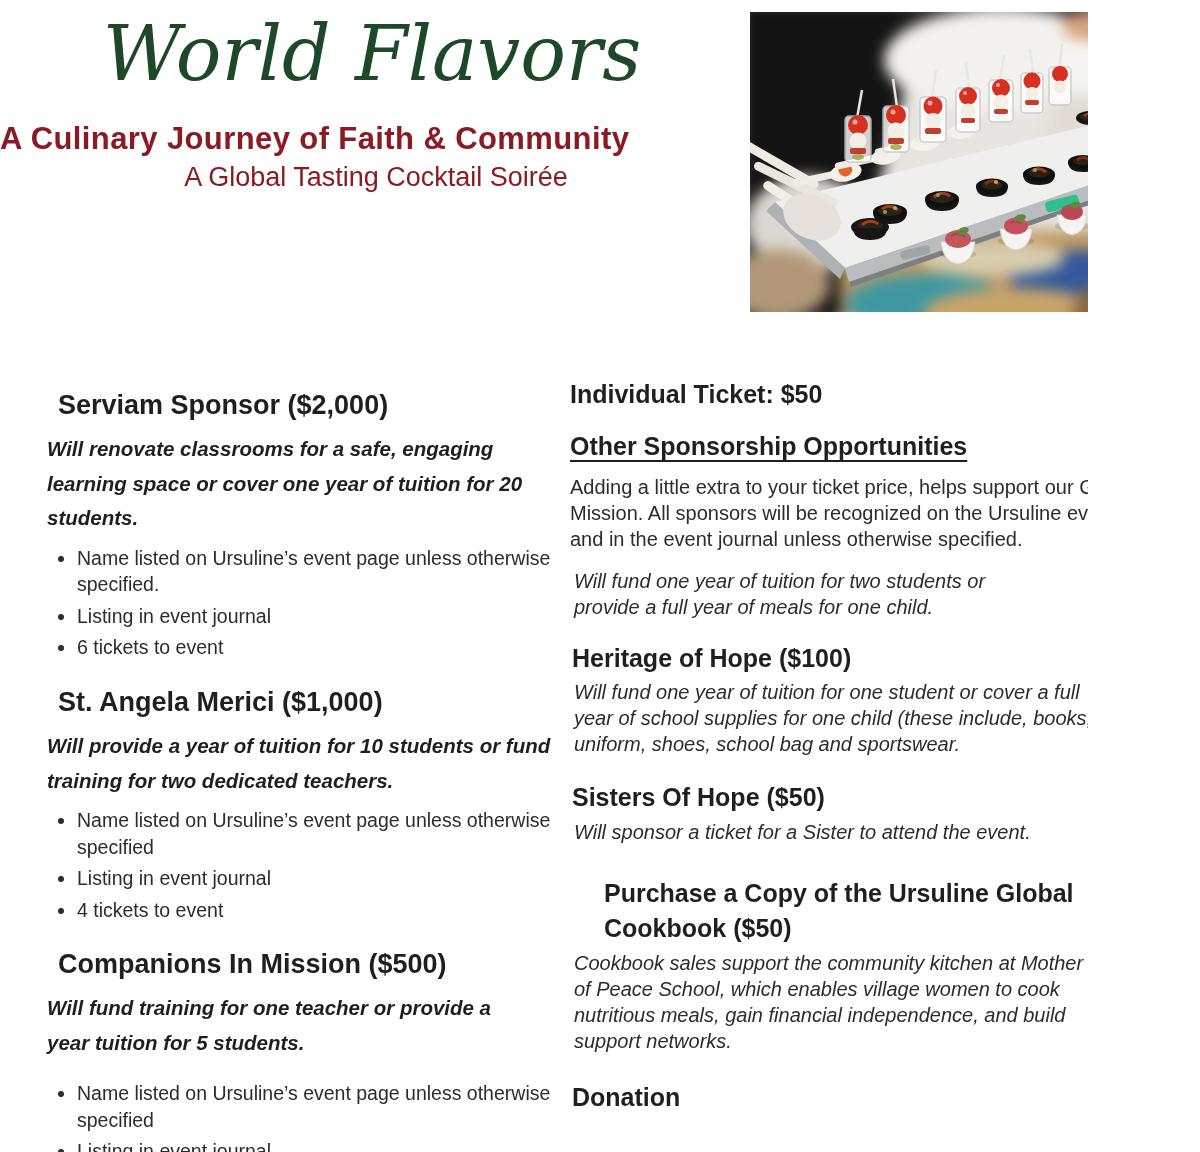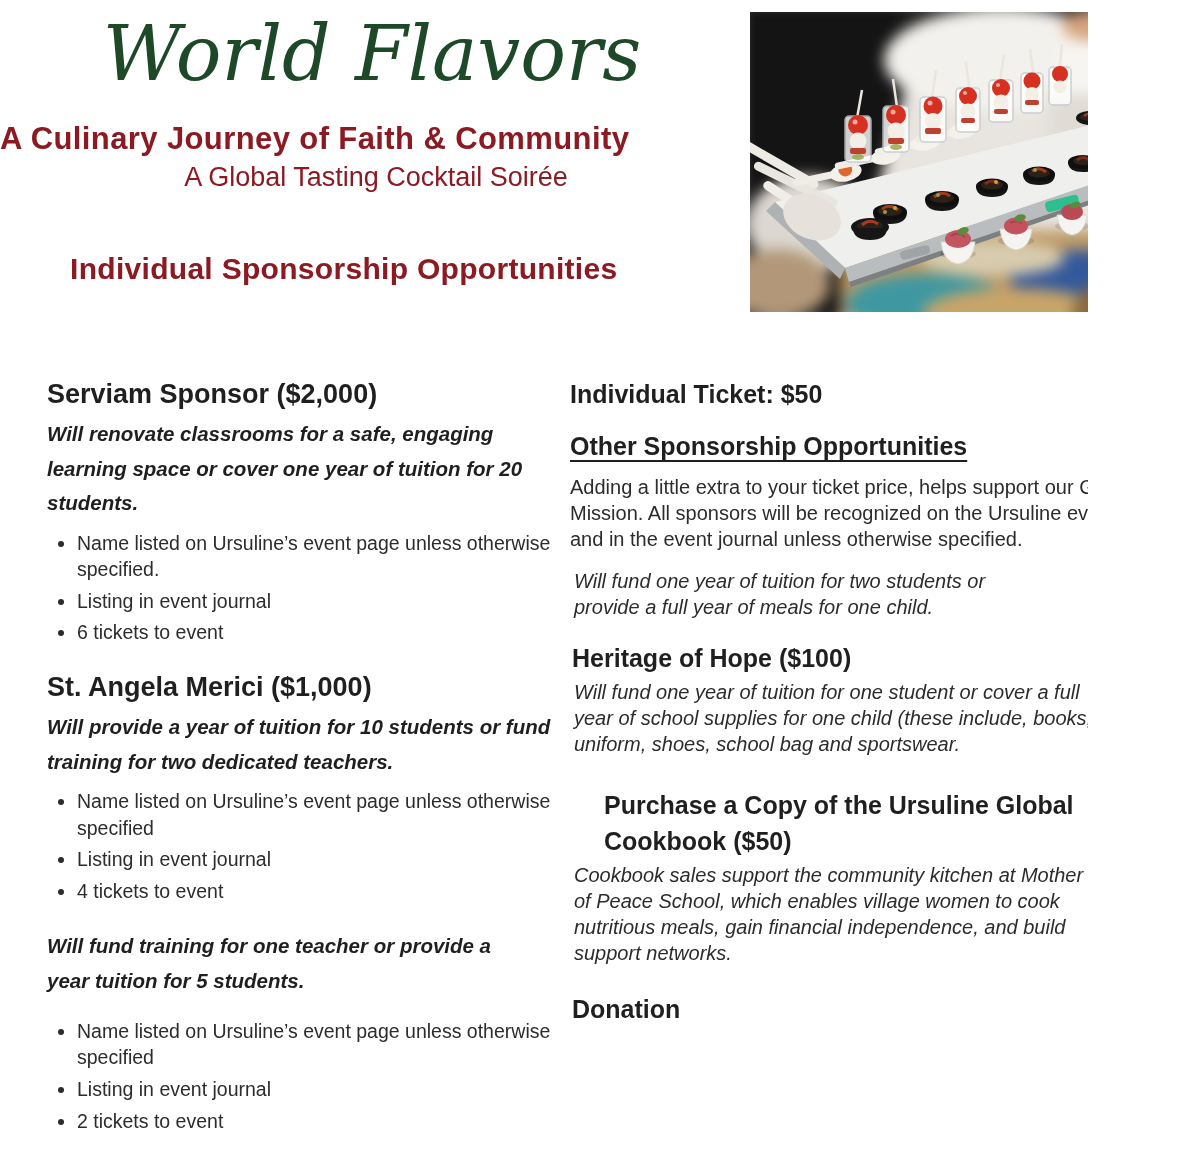--- a/index.html
+++ b/index.html
@@ -65,21 +65,21 @@
     width: 390px; height: 300px;
     overflow: hidden;
   }
 
   
   .col-left  { position: absolute; left: 47px;  top: 378px; width: 505px; }
   .col-right { position: absolute; left: 570px; top: 378px; width: 600px; }
 
   
   .ltier h2 {
-    margin: 0;
+    margin: 11px;
     font-size: 27px;
     font-weight: 700;
     line-height: 1.2;
     color: #1f1f1f;
   }
   .ltier .desc {
     margin: 7px 0 0;
     font-size: 20.5px;
     font-weight: 700;
     font-style: italic;
@@ -151,21 +151,20 @@
   .rt-donation { margin-top: 26px; }
 </style>
 </head>
 <body>
 
 <div class="page">
 
   <div class="script-title">World Flavors</div>
   <div class="event-title">A Culinary Journey of Faith &amp; Community</div>
   <div class="event-subtitle">A Global Tasting Cocktail Soirée</div>
-  <div class="section-title">Individual Sponsorship Opportunities</div>
 
   <div class="photo">
     <svg width="390" height="300" viewBox="0 0 390 300" xmlns="http://www.w3.org/2000/svg">
       <rect width="390" height="300" fill="#e8e5e0"></rect>
 
       <g style="filter: blur(7px)">
         <path d="M-10,-10 L178,-10 L150,95 L92,310 L-10,310 Z" fill="#141414"></path>
         <rect x="150" y="-10" width="250" height="42" fill="#1e1e1e"></rect>
         <ellipse cx="252" cy="48" rx="118" ry="52" fill="#f3f1ed"></ellipse>
         <ellipse cx="356" cy="62" rx="52" ry="42" fill="#f7f5f1"></ellipse>
@@ -375,20 +374,21 @@
       <h2>St. Angela Merici ($1,000)</h2>
       <div class="desc desc-w2">Will provide a year of tuition for 10 students or fund training for two dedicated teachers.</div>
       <ul class="bullets">
         <li>Name listed on Ursuline’s event page unless otherwise specified</li>
         <li>Listing in event journal</li>
         <li>4 tickets to event</li>
       </ul>
     </div>
 
     <div class="ltier">
+      <h2>Companions In Mission ($500)</h2>
       <div class="desc desc-w3">Will fund training for one teacher or provide a year tuition for 5 students.</div>
       <ul class="bullets gap-lg">
         <li>Name listed on Ursuline’s event page unless otherwise specified</li>
         <li>Listing in event journal</li>
         <li>2 tickets to event</li>
       </ul>
     </div>
 
   </div>
 
@@ -400,20 +400,24 @@
 
     <div class="rtier rt-hearts">
       <p>Will fund one year of tuition for two students or provide a full year of meals for one child.</p>
     </div>
 
     <div class="rtier rt-heritage">
       <h3>Heritage of Hope ($100)</h3>
       <p>Will fund one year of tuition for one student or cover a full year of school supplies for one child (these include, books, uniform, shoes, school bag and sportswear.</p>
     </div>
 
+    <div class="rtier rt-sisters">
+      <h3>Sisters Of Hope ($50)</h3>
+      <p>Will sponsor a ticket for a Sister to attend the event.</p>
+    </div>
 
     <div class="rtier rt-cookbook">
       <h3>Purchase a Copy of the Ursuline Global Cookbook ($50)</h3>
       <p>Cookbook sales support the community kitchen at Mother of Peace School, which enables village women to cook nutritious meals, gain financial independence, and build support networks.</p>
     </div>
 
     <div class="rtier rt-donation">
       <h3>Donation</h3>
 
     </div>

